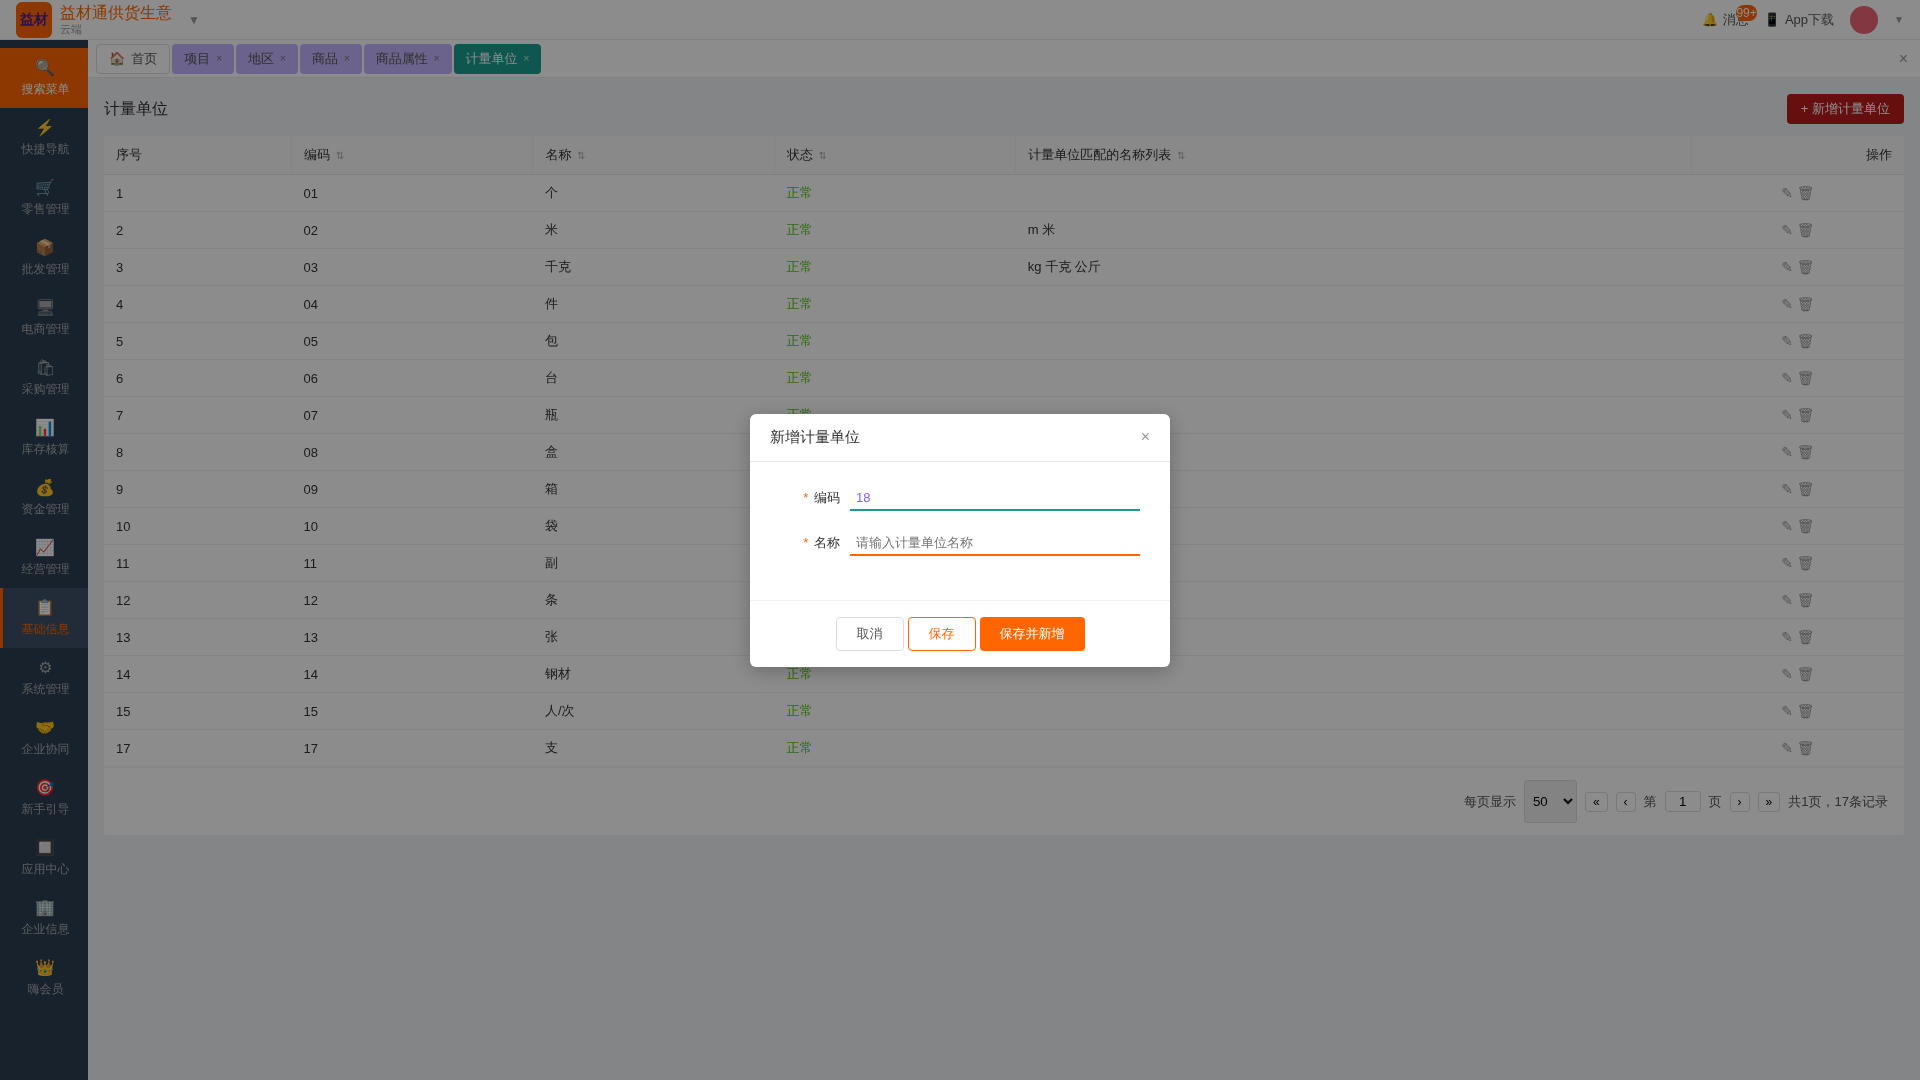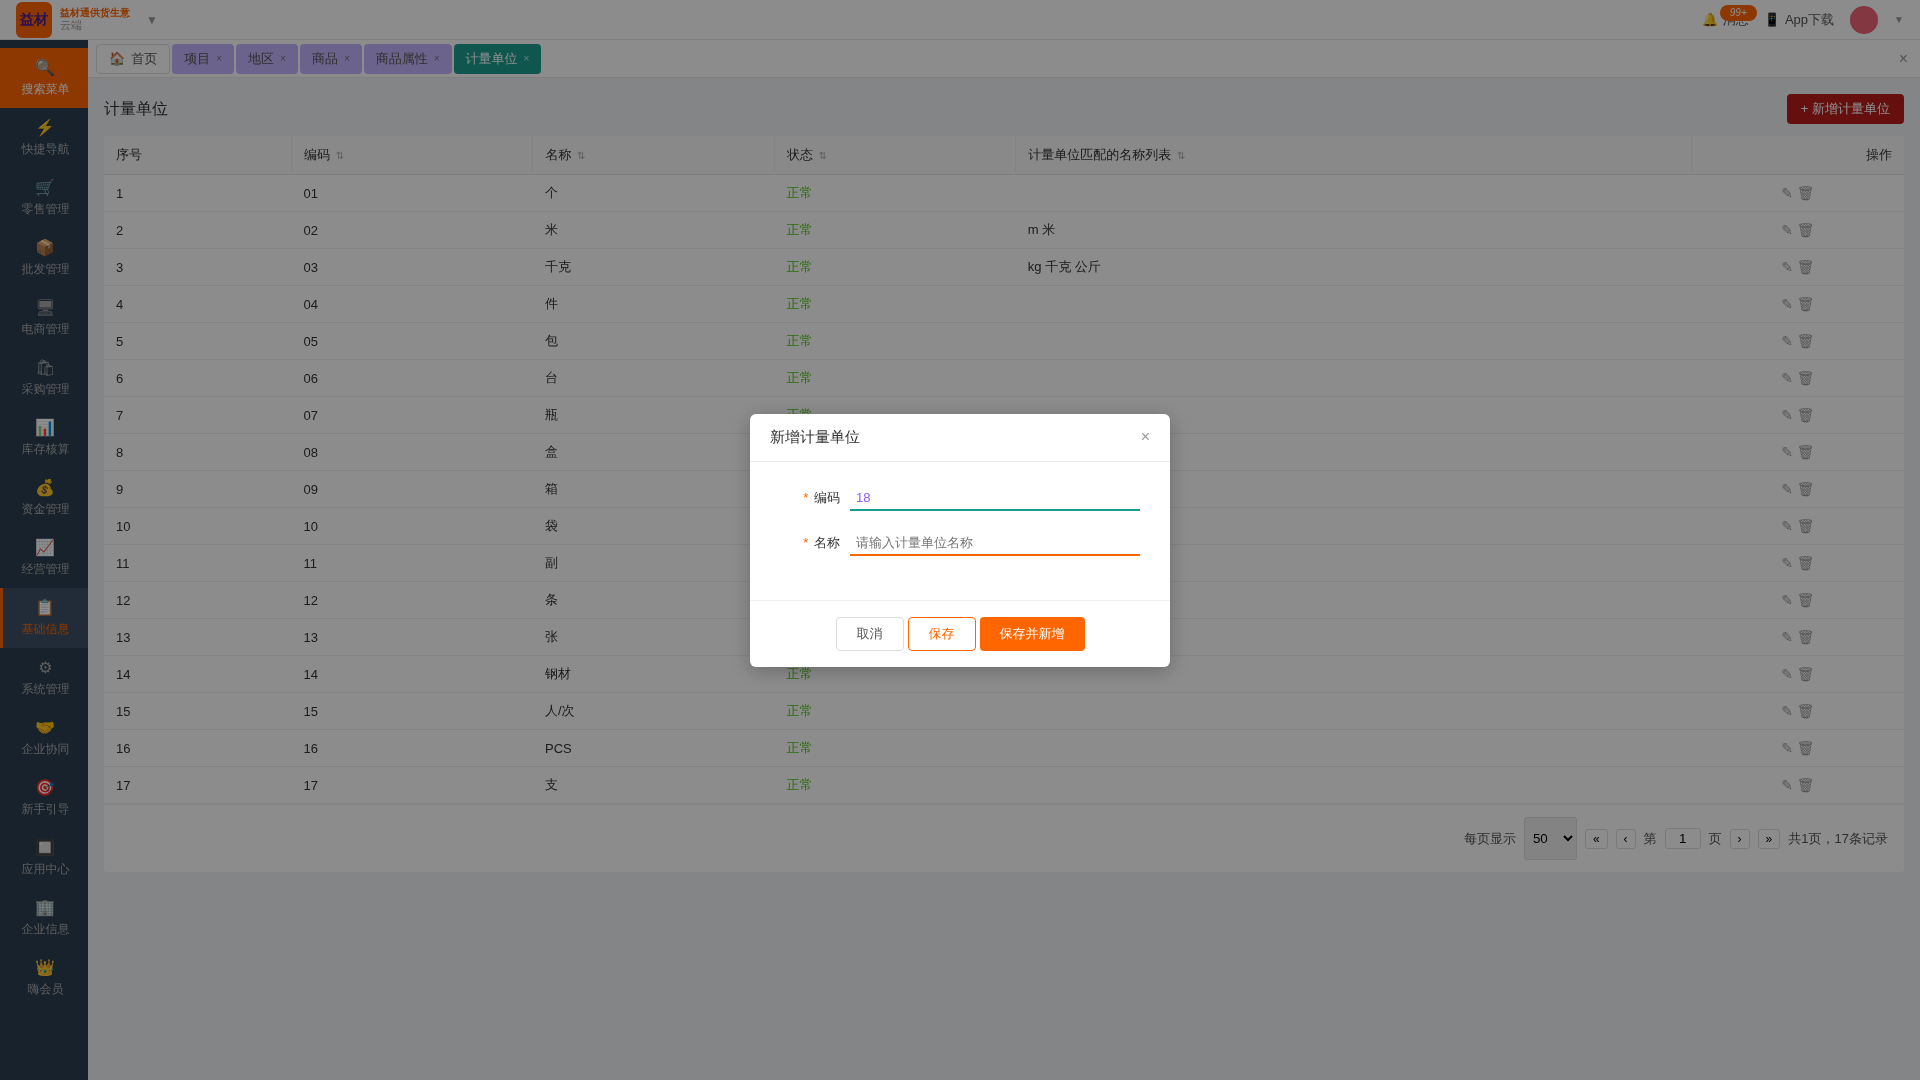--- a/index.html
+++ b/index.html
@@ -44,31 +44,30 @@
       display: flex;
       align-items: center;
       gap: 4px;
       color: #555;
       font-size: 13px;
     }
     .badge {
       background: #f60;
       color: #fff;
       border-radius: 8px;
-      padding: 0 10px;
-      font-size: 10px;
+      padding: 0 0;
+      font-size: 12px;
       min-width: 16px;
       height: 16px;
       display: flex;
       align-items: center;
       justify-content: center;
       position: absolute;
       top: -6px;
       right: -8px;
-      font-style: italic;
     }
     .app-download {
       display: flex;
       align-items: center;
       gap: 4px;
       cursor: pointer;
       color: #555;
       font-size: 13px;
     }
     .avatar {
@@ -377,21 +376,21 @@
 
     .sort-arrow { color: #aaa; font-size: 10px; margin-left: 2px; }
   </style>
 </head>
 <body>
 
 <div class="top-bar">
   <div class="logo-area">
     <div class="logo-icon">益材</div>
     <div style="display:flex;flex-direction:column;line-height:1.2">
-      <span style="font-size:10px;font-weight:bold;color:#f60">益材通供货生意</span>
+      <span style="font-size:16px;font-weight:normal;color:#f60">益材通供货生意</span>
       <span style="font-size:11px;color:#999">云端</span>
     </div>
     <span style="color:#999;font-size:12px;margin-left:8px">▼</span>
   </div>
   <div class="top-bar-right">
     <div class="notification-btn">
       <span>🔔</span>
       <span>消息</span>
       <span class="badge">99+</span>
     </div>
@@ -681,31 +680,20 @@
       <td>15</td>
       <td>人/次</td>
       <td class="status">正常</td>
       <td></td>
       <td style="text-align:center">
         <span class="op-icon" title="编辑">✎</span>
         <span class="op-icon" title="删除">🗑</span>
       </td>
     </tr>
               <tr>
-      <td>16</td>
-      <td>16</td>
-      <td>PCS</td>
-      <td class="status">正常</td>
-      <td></td>
-      <td style="text-align:center">
-        <span class="op-icon" title="编辑">✎</span>
-        <span class="op-icon" title="删除">🗑</span>
-      </td>
-    </tr>
-              <tr>
       <td>17</td>
       <td>17</td>
       <td>支</td>
       <td class="status">正常</td>
       <td></td>
       <td style="text-align:center">
         <span class="op-icon" title="编辑">✎</span>
         <span class="op-icon" title="删除">🗑</span>
       </td>
     </tr>

